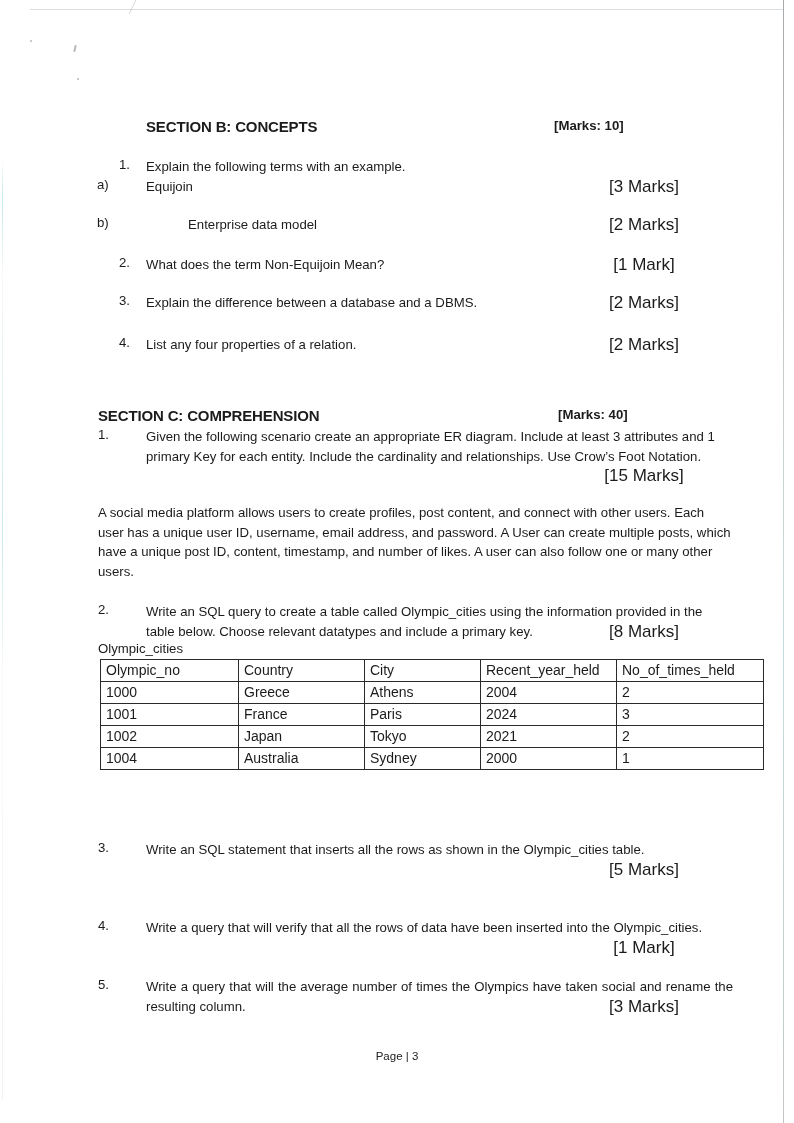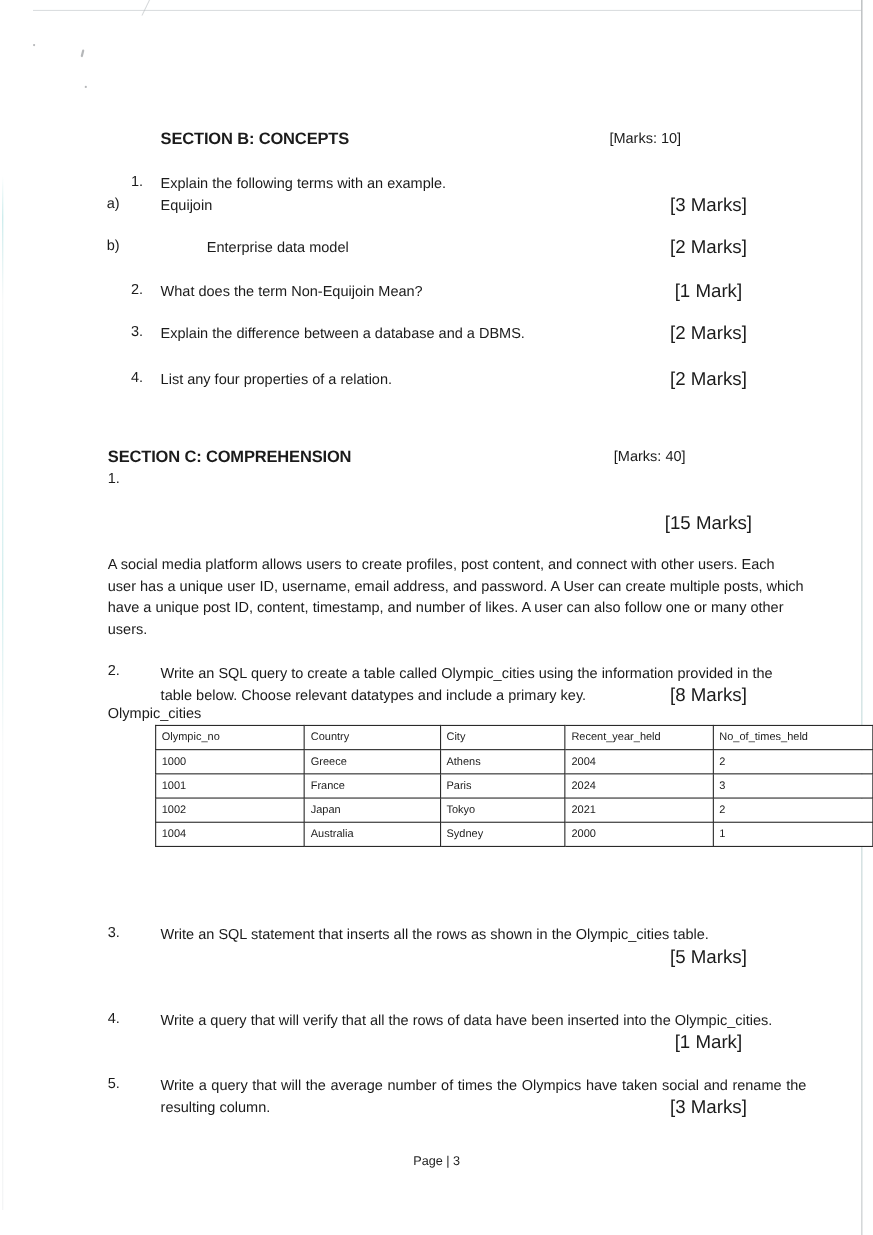--- a/index.html
+++ b/index.html
@@ -81,21 +81,21 @@
 
   .blk { position: absolute; }
 
   .sec-head {
     font-weight: bold;
     font-size: 15px;
     letter-spacing: -0.15px;
     white-space: nowrap;
   }
   .marks-head {
-    font-weight: normal;
+    font-weight: bold;
     font-size: 13.2px;
     white-space: nowrap;
     padding-left: 28px;
   }
   .marks {
     font-size: 17px;
     white-space: nowrap;
     text-align: center;
   }
   .qtext {
@@ -108,23 +108,22 @@
     white-space: nowrap;
   }
 
   
   .tbl-caption {
     font-size: 13.2px;
   }
   table.data {
     position: absolute;
     border-collapse: collapse;
-    font-size: 10px;
+    font-size: 14px;
     table-layout: fixed;
-    margin-left: 41px;
   }
   table.data td, table.data th {
     border: 1px solid #2a2a2a;
     padding: 1px 0 2px 5px;
     text-align: left;
     font-weight: normal;
     height: 18px;
     vertical-align: middle;
     background: #ffffff;
     overflow: hidden;
@@ -182,20 +181,21 @@
     <div class="blk marks" style="top:293px;left:560px;width:168px;">[2 Marks]</div>
 
     <div class="blk marker" style="top:335px;left:119px;">4.</div>
     <div class="blk qtext" style="top:335px;left:146px;width:430px;">List any four properties of a relation.</div>
     <div class="blk marks" style="top:335px;left:560px;width:168px;">[2 Marks]</div>
 
     <div class="blk sec-head" style="top:407px;left:98px;">SECTION C: COMPREHENSION</div>
     <div class="blk marks-head" style="top:407px;left:530px;">[Marks: 40]</div>
 
     <div class="blk marker" style="top:427px;left:98px;">1.</div>
+    <div class="blk qtext" style="top:427px;left:146px;width:586px;">Given the following scenario create an appropriate ER diagram. Include at least 3 attributes and 1 primary Key for each entity. Include the cardinality and relationships. Use Crow’s Foot Notation.</div>
     <div class="blk marks" style="top:466px;left:560px;width:168px;">[15 Marks]</div>
 
     <div class="blk qtext" style="top:503px;left:98px;width:635px;">A social media platform allows users to create profiles, post content, and connect with other users. Each user has a unique user ID, username, email address, and password. A User can create multiple posts, which have a unique post ID, content, timestamp, and number of likes. A user can also follow one or many other users.</div>
 
     <div class="blk marker" style="top:602px;left:98px;">2.</div>
     <div class="blk qtext" style="top:602px;left:146px;width:587px;">Write an SQL query to create a table called Olympic_cities using the information provided in the table below. Choose relevant datatypes and include a primary key.</div>
     <div class="blk marks" style="top:622px;left:560px;width:168px;">[8 Marks]</div>
 
     <div class="blk tbl-caption" style="top:641px;left:98px;">Olympic_cities</div>
 

